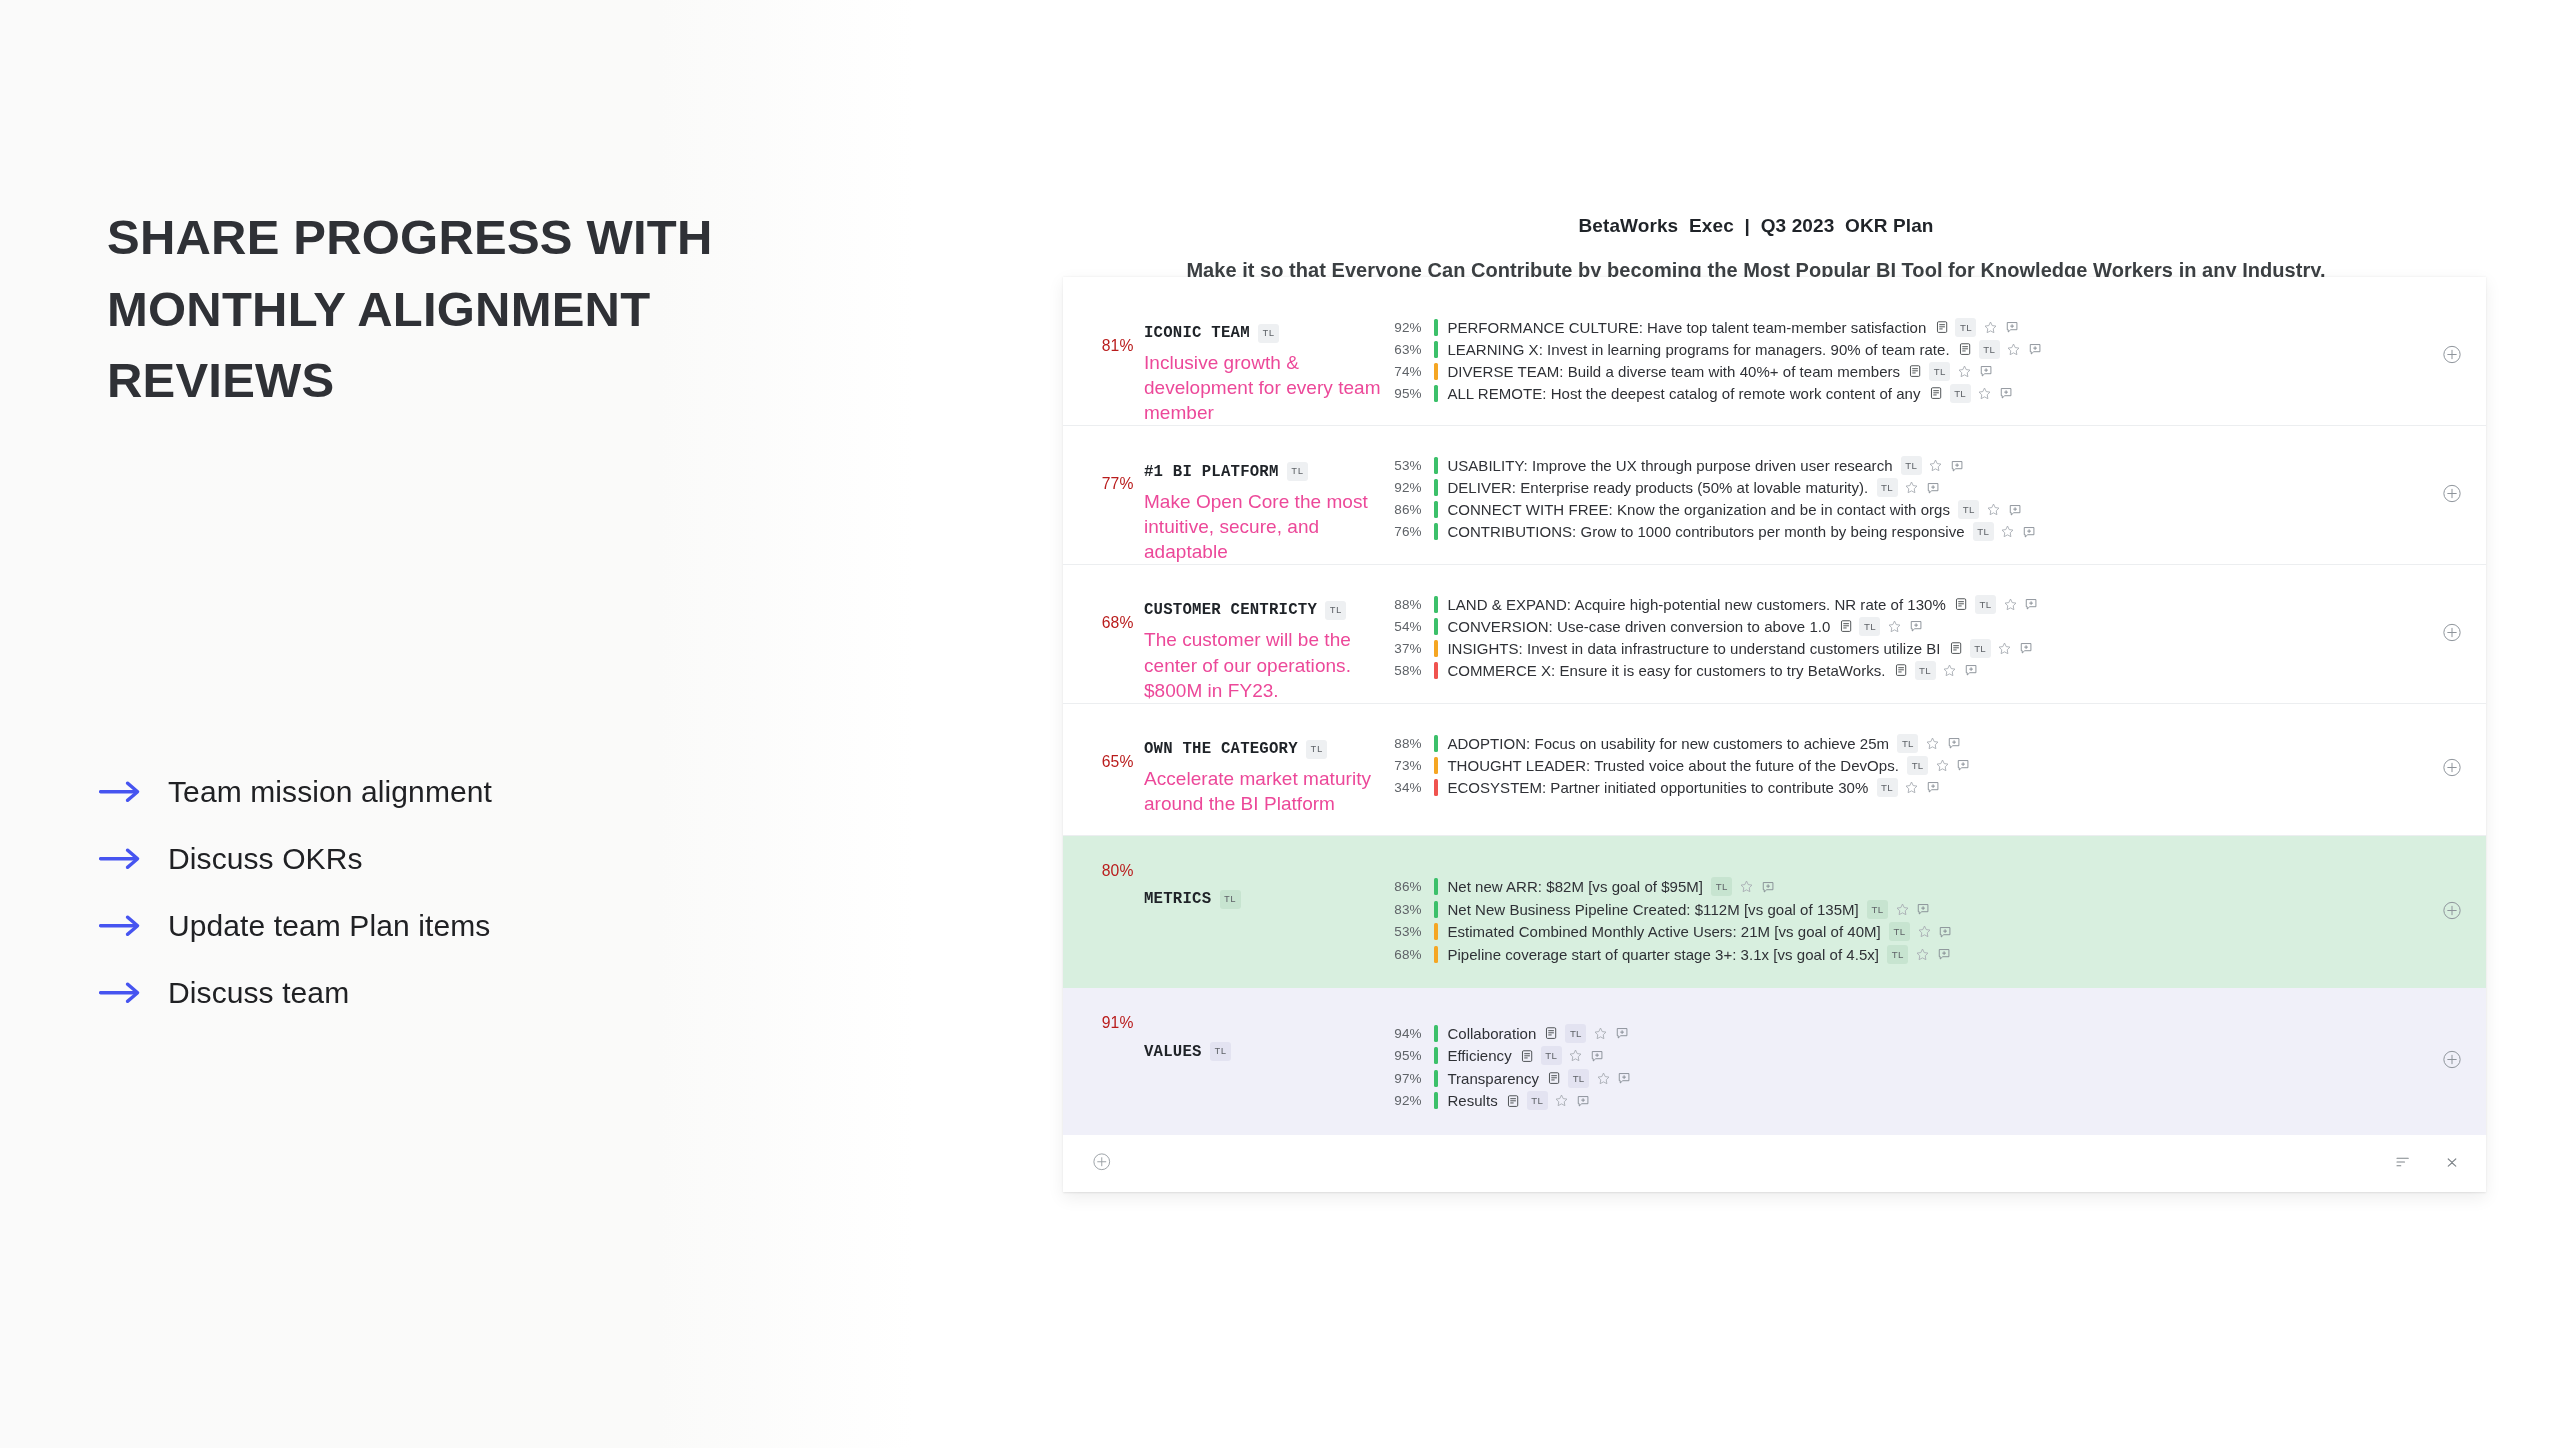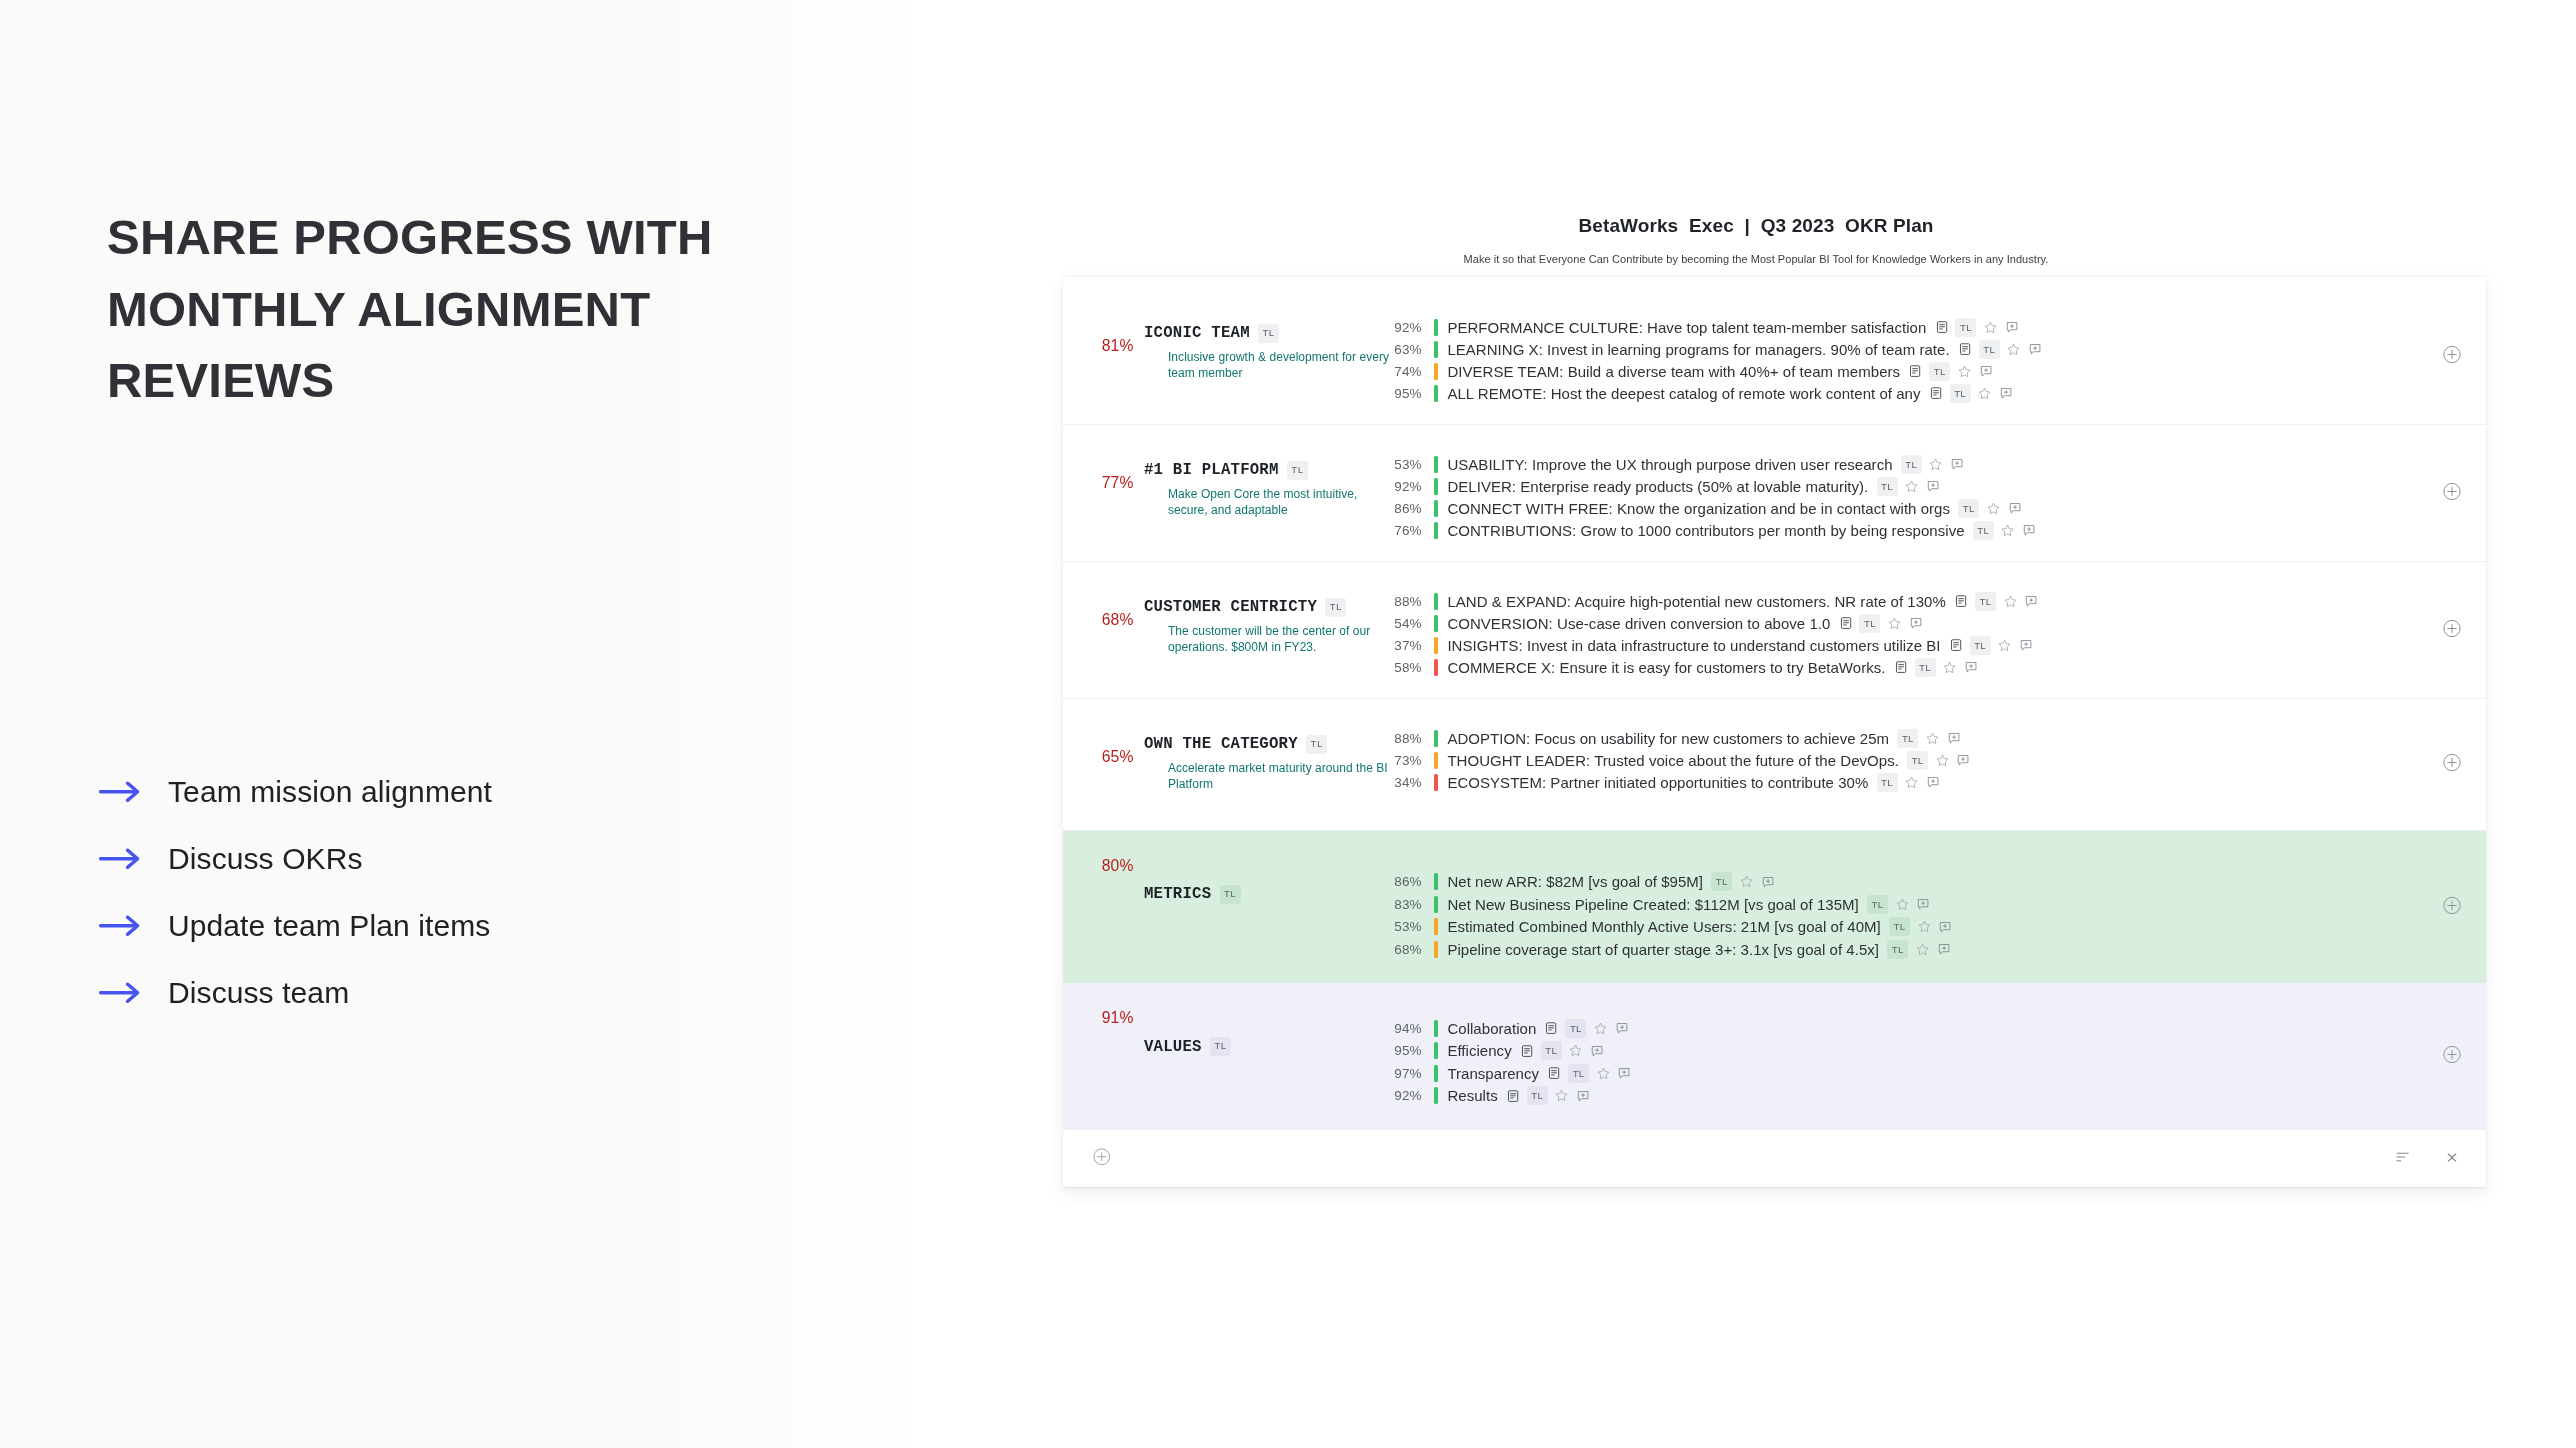--- a/index.html
+++ b/index.html
@@ -42,21 +42,21 @@
   
   .app-wrap {
     position: absolute; left: 1026px; top: 191px; width: 1460px; height: 1048px;
   }
   .app-header { text-align: center; padding-top: 24px; }
   .app-title {
     font-size: 19px; font-weight: 700; color: #1f2328; letter-spacing: 0.1px;
     white-space: pre;
   }
   .app-subtitle {
-    font-size: 11px; font-weight: 400; color: #3c4043; margin-top: 16px;
+    font-size: 20px; font-weight: 700; color: #3c4043; margin-top: 22px;
     letter-spacing: 0.04px;
   }
   .card {
     position: absolute; left: 37px; top: 86px; width: 1423px;
     background: #ffffff;
     box-shadow: 0 0.7px 2.2px rgba(0,0,0,0.09), 0 5.2px 16.5px rgba(0,0,0,0.07);
     border-radius: 0.7px;
     overflow: hidden;
   }
   .card-top-gutter { height: 10.5px; background: #ffffff; }
@@ -85,23 +85,22 @@
   }
   .tl-badge {
     display: inline-flex; align-items: center; justify-content: center;
     min-width: 21px; height: 19px; padding: 0 4.5px;
     background: #eef0f2; border-radius: 3px;
     font-size: 9.7px; color: #5f6368; letter-spacing: 0.3px;
   }
   .okr-row.metrics .tl-badge { background: #c7e4d0; }
   .okr-row.values .tl-badge { background: #e3e3f1; }
   .obj-desc {
-    margin-top: 7.5px; font-size: 12px; line-height: 1.32; color: #0f766e;
+    margin-top: 7.5px; font-size: 19px; line-height: 1.32; color: #ec4899;
     letter-spacing: 0.04px;
-    margin-left: 24px;
   }
 
   .kr-col { flex: 1 1 auto; padding-top: 28.5px; padding-bottom: 19.5px; }
   .okr-row.metrics .kr-col { padding-top: 40px; padding-bottom: 22.5px; }
   .okr-row.values  .kr-col { padding-top: 34px; padding-bottom: 22.5px; }
 
   .kr-line { display: flex; align-items: center; height: 22px; }
   .okr-row.metrics .kr-line, .okr-row.values .kr-line { height: 22.5px; }
   .kr-pct {
     width: 43px; flex: 0 0 43px; text-align: center; padding-right: 9px;

